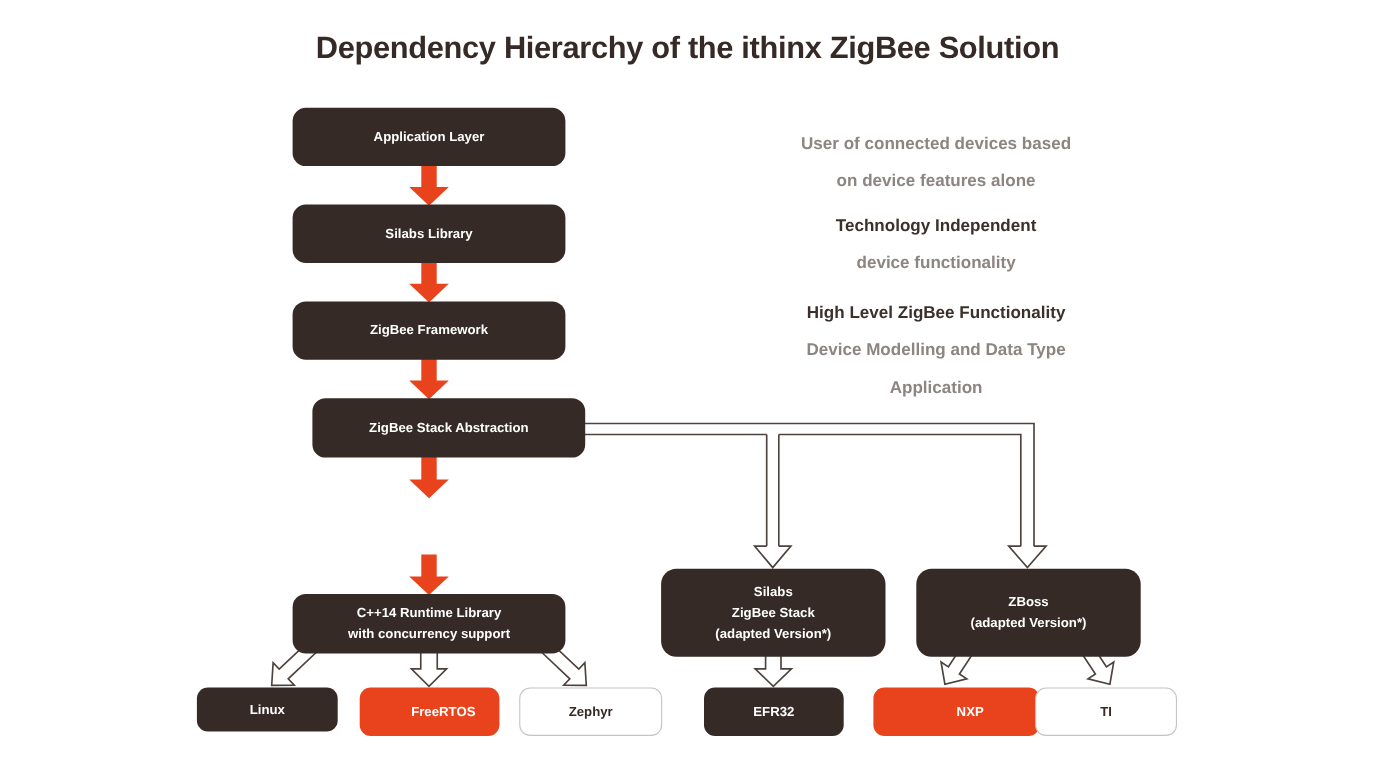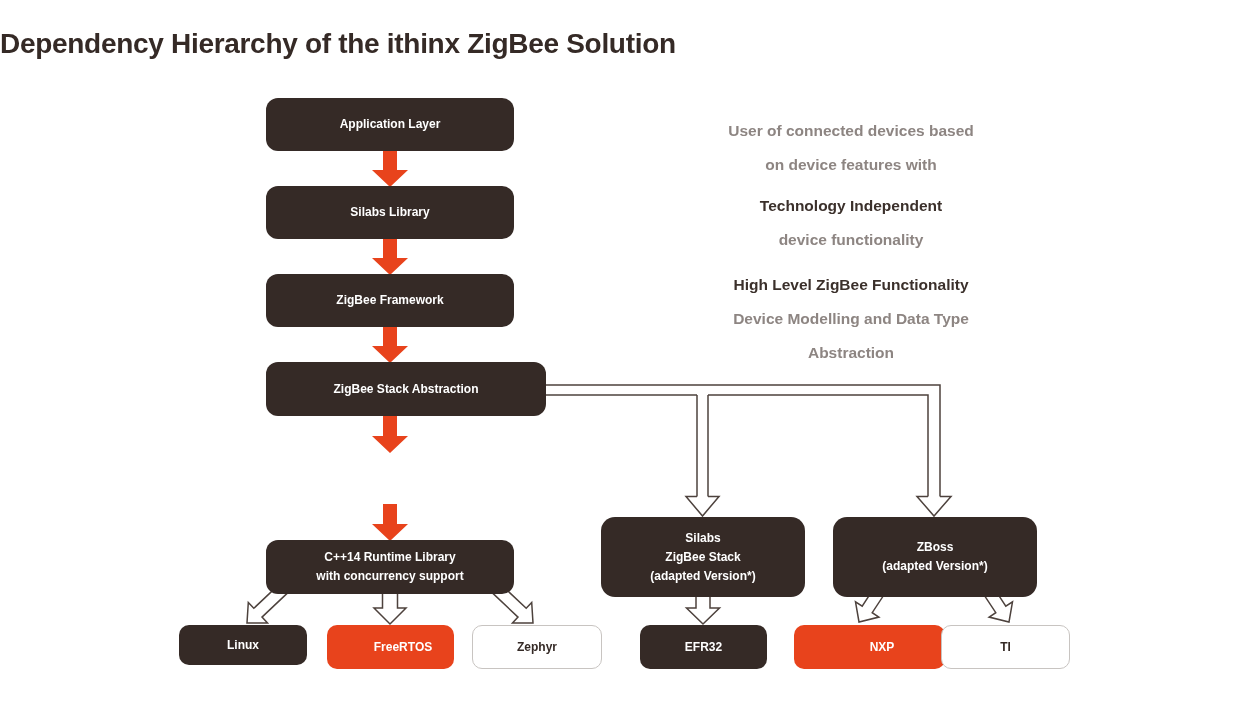--- a/index.html
+++ b/index.html
@@ -11,21 +11,21 @@
     --lightborder:#c8c4c1;
   }
   html,body{margin:0;padding:0;background:#fff;}
   .canvas{
     position:relative;width:1250px;height:703px;background:#fff;overflow:hidden;
     font-family:"Liberation Sans","DejaVu Sans",sans-serif;
   }
   #connector-layer{position:absolute;left:0;top:0;}
   .title{
     position:absolute;left:0;top:28px;width:1250px;margin:0;
-    text-align:left;font-size:28px;font-weight:bold;letter-spacing:-0.3px;
+    text-align:center;font-size:28px;font-weight:bold;letter-spacing:-0.3px;
     color:var(--dark);
   }
   .box{
     position:absolute;display:flex;flex-direction:column;
     align-items:center;justify-content:center;text-align:center;
     background:var(--dark);color:#fff;font-weight:bold;font-size:12px;
     line-height:19px;border-radius:12px;box-sizing:border-box;
   }
   .box.vendor{border-radius:14px;}
   .box.small{border-radius:10px;}
@@ -68,40 +68,40 @@
 
   <div class="box" style="left:266px;top:98px;width:248px;height:53px">
     <span>Application Layer</span>
   </div>
   <div class="box" style="left:266px;top:186px;width:248px;height:53px">
     <span>Silabs Library</span>
   </div>
   <div class="box" style="left:266px;top:274px;width:248px;height:53px">
     <span>ZigBee Framework</span>
   </div>
-  <div class="box" style="left:266px;top:362px;width:280px;height:54px">
+  <div class="box" style="left:284px;top:362px;width:248px;height:54px">
     <span>ZigBee Stack Abstraction</span>
   </div>
   <div class="box" style="left:266px;top:540px;width:248px;height:54px">
     <span>C++14 Runtime Library</span>
     <span>with concurrency support</span>
   </div>
 
   <div class="annotation" style="top:106px">
     <div class="ann-gray">User of connected devices based</div>
-    <div class="ann-gray">on device features with</div>
+    <div class="ann-gray">on device features alone</div>
   </div>
   <div class="annotation" style="top:197px">
     <div class="ann-dark">Technology Independent</div>
     <div class="ann-gray">device functionality</div>
   </div>
   <div class="annotation" style="top:276px">
     <div class="ann-dark">High Level ZigBee Functionality</div>
     <div class="ann-gray">Device Modelling and Data Type</div>
-    <div class="ann-gray">Abstraction</div>
+    <div class="ann-gray">Application</div>
   </div>
 
   <div class="box vendor" style="left:601px;top:517px;width:204px;height:80px">
     <span>Silabs</span>
     <span>ZigBee Stack</span>
     <span>(adapted Version*)</span>
   </div>
   <div class="box vendor" style="left:833px;top:517px;width:204px;height:80px">
     <span>ZBoss</span>
     <span>(adapted Version*)</span>

